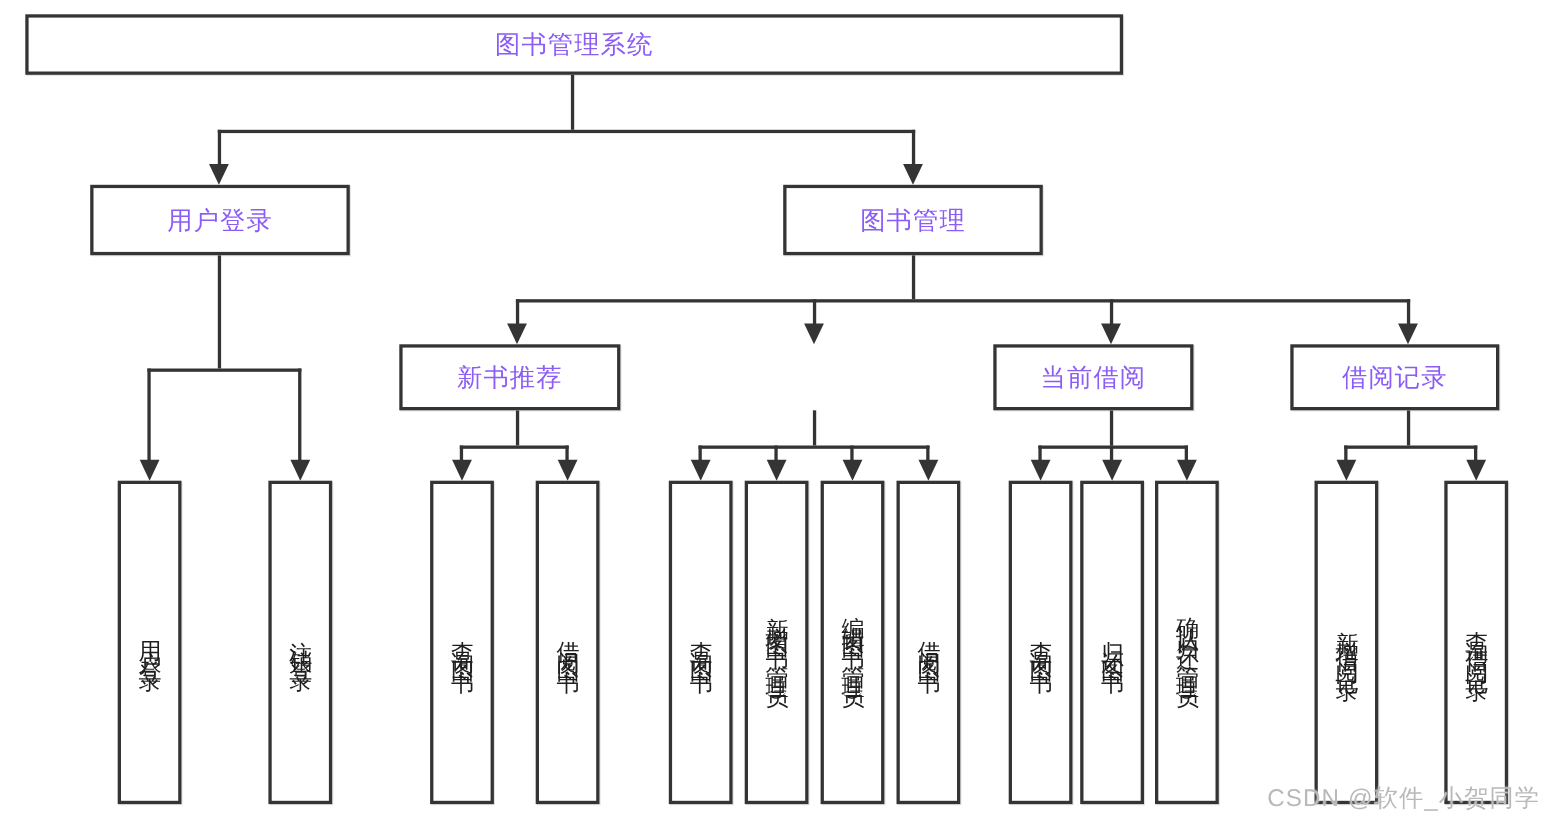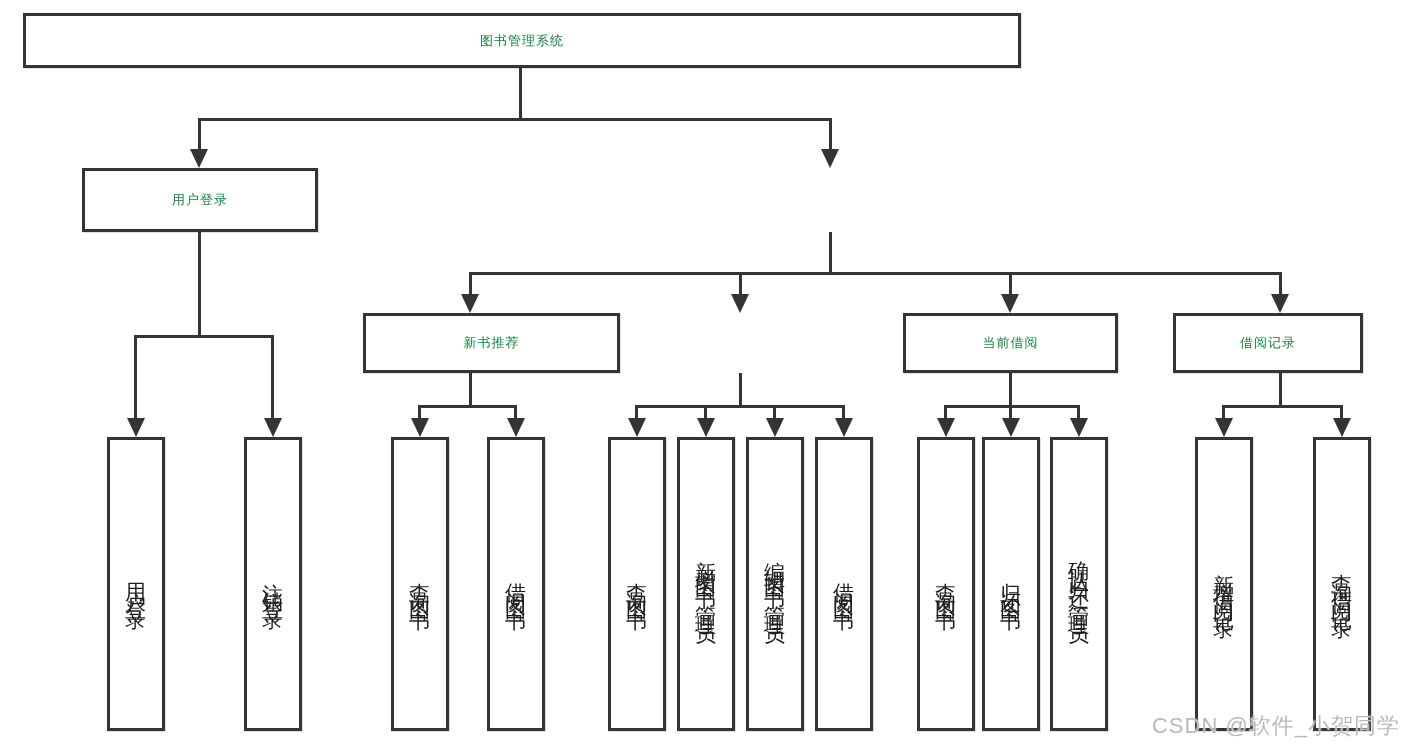--- a/index.html
+++ b/index.html
@@ -5,21 +5,21 @@
   html,body { margin:0; padding:0; background:#ffffff; }
   .canvas {
     position:relative; width:1405px; height:747px; background:#ffffff;
     font-family:"Liberation Sans", sans-serif; overflow:hidden;
   }
   .node {
     position:absolute; box-sizing:border-box; background:#ffffff;
     border:3px solid #343434; display:flex; align-items:center; justify-content:center;
     box-shadow:1px 1px 0 rgba(0,0,0,0.12);
   }
-  .hnode .lbl { font-size:13px; color:#15803d; letter-spacing:1px; white-space:nowrap; }
+  .hnode .lbl { font-size:23px; color:#8b5cf6; letter-spacing:1px; white-space:nowrap; }
   .vnode .vlbl {
     writing-mode:vertical-rl; text-orientation:mixed;
     font-size:21px; letter-spacing:9px; color:#1e1e1e; line-height:1;
   }
   .ln { position:absolute; background:#343434; }
   .arrow {
     position:absolute; width:0; height:0;
     border-left:9px solid transparent; border-right:9px solid transparent;
     border-top:19px solid #343434;
   }
@@ -93,25 +93,28 @@
   <div class="arrow" style="left:1215px;top:418px"></div>
   <div class="arrow" style="left:1333px;top:418px"></div>
 
   <div class="node hnode" style="left:23px;top:13px;width:998px;height:55px">
     <span class="lbl">图书管理系统</span>
   </div>
 
   <div class="node hnode" style="left:82px;top:168px;width:236px;height:64px">
     <span class="lbl">用户登录</span>
   </div>
+  <div class="node hnode" style="left:712px;top:168px;width:236px;height:64px">
+    <span class="lbl">图书管理</span>
+  </div>
 
-  <div class="node hnode" style="left:363px;top:313px;width:257px;height:60px">
+  <div class="node hnode" style="left:363px;top:313px;width:201px;height:60px">
     <span class="lbl">新书推荐</span>
   </div>
-  <div class="node hnode" style="left:903px;top:313px;width:215px;height:60px">
+  <div class="node hnode" style="left:903px;top:313px;width:182px;height:60px">
     <span class="lbl">当前借阅</span>
   </div>
   <div class="node hnode" style="left:1173px;top:313px;width:190px;height:60px">
     <span class="lbl">借阅记录</span>
   </div>
 
   <div class="node vnode" style="left:107px;top:437px;width:58px;height:294px">
     <span class="vlbl">用户登录</span>
   </div>
   <div class="node vnode" style="left:244px;top:437px;width:58px;height:294px">

